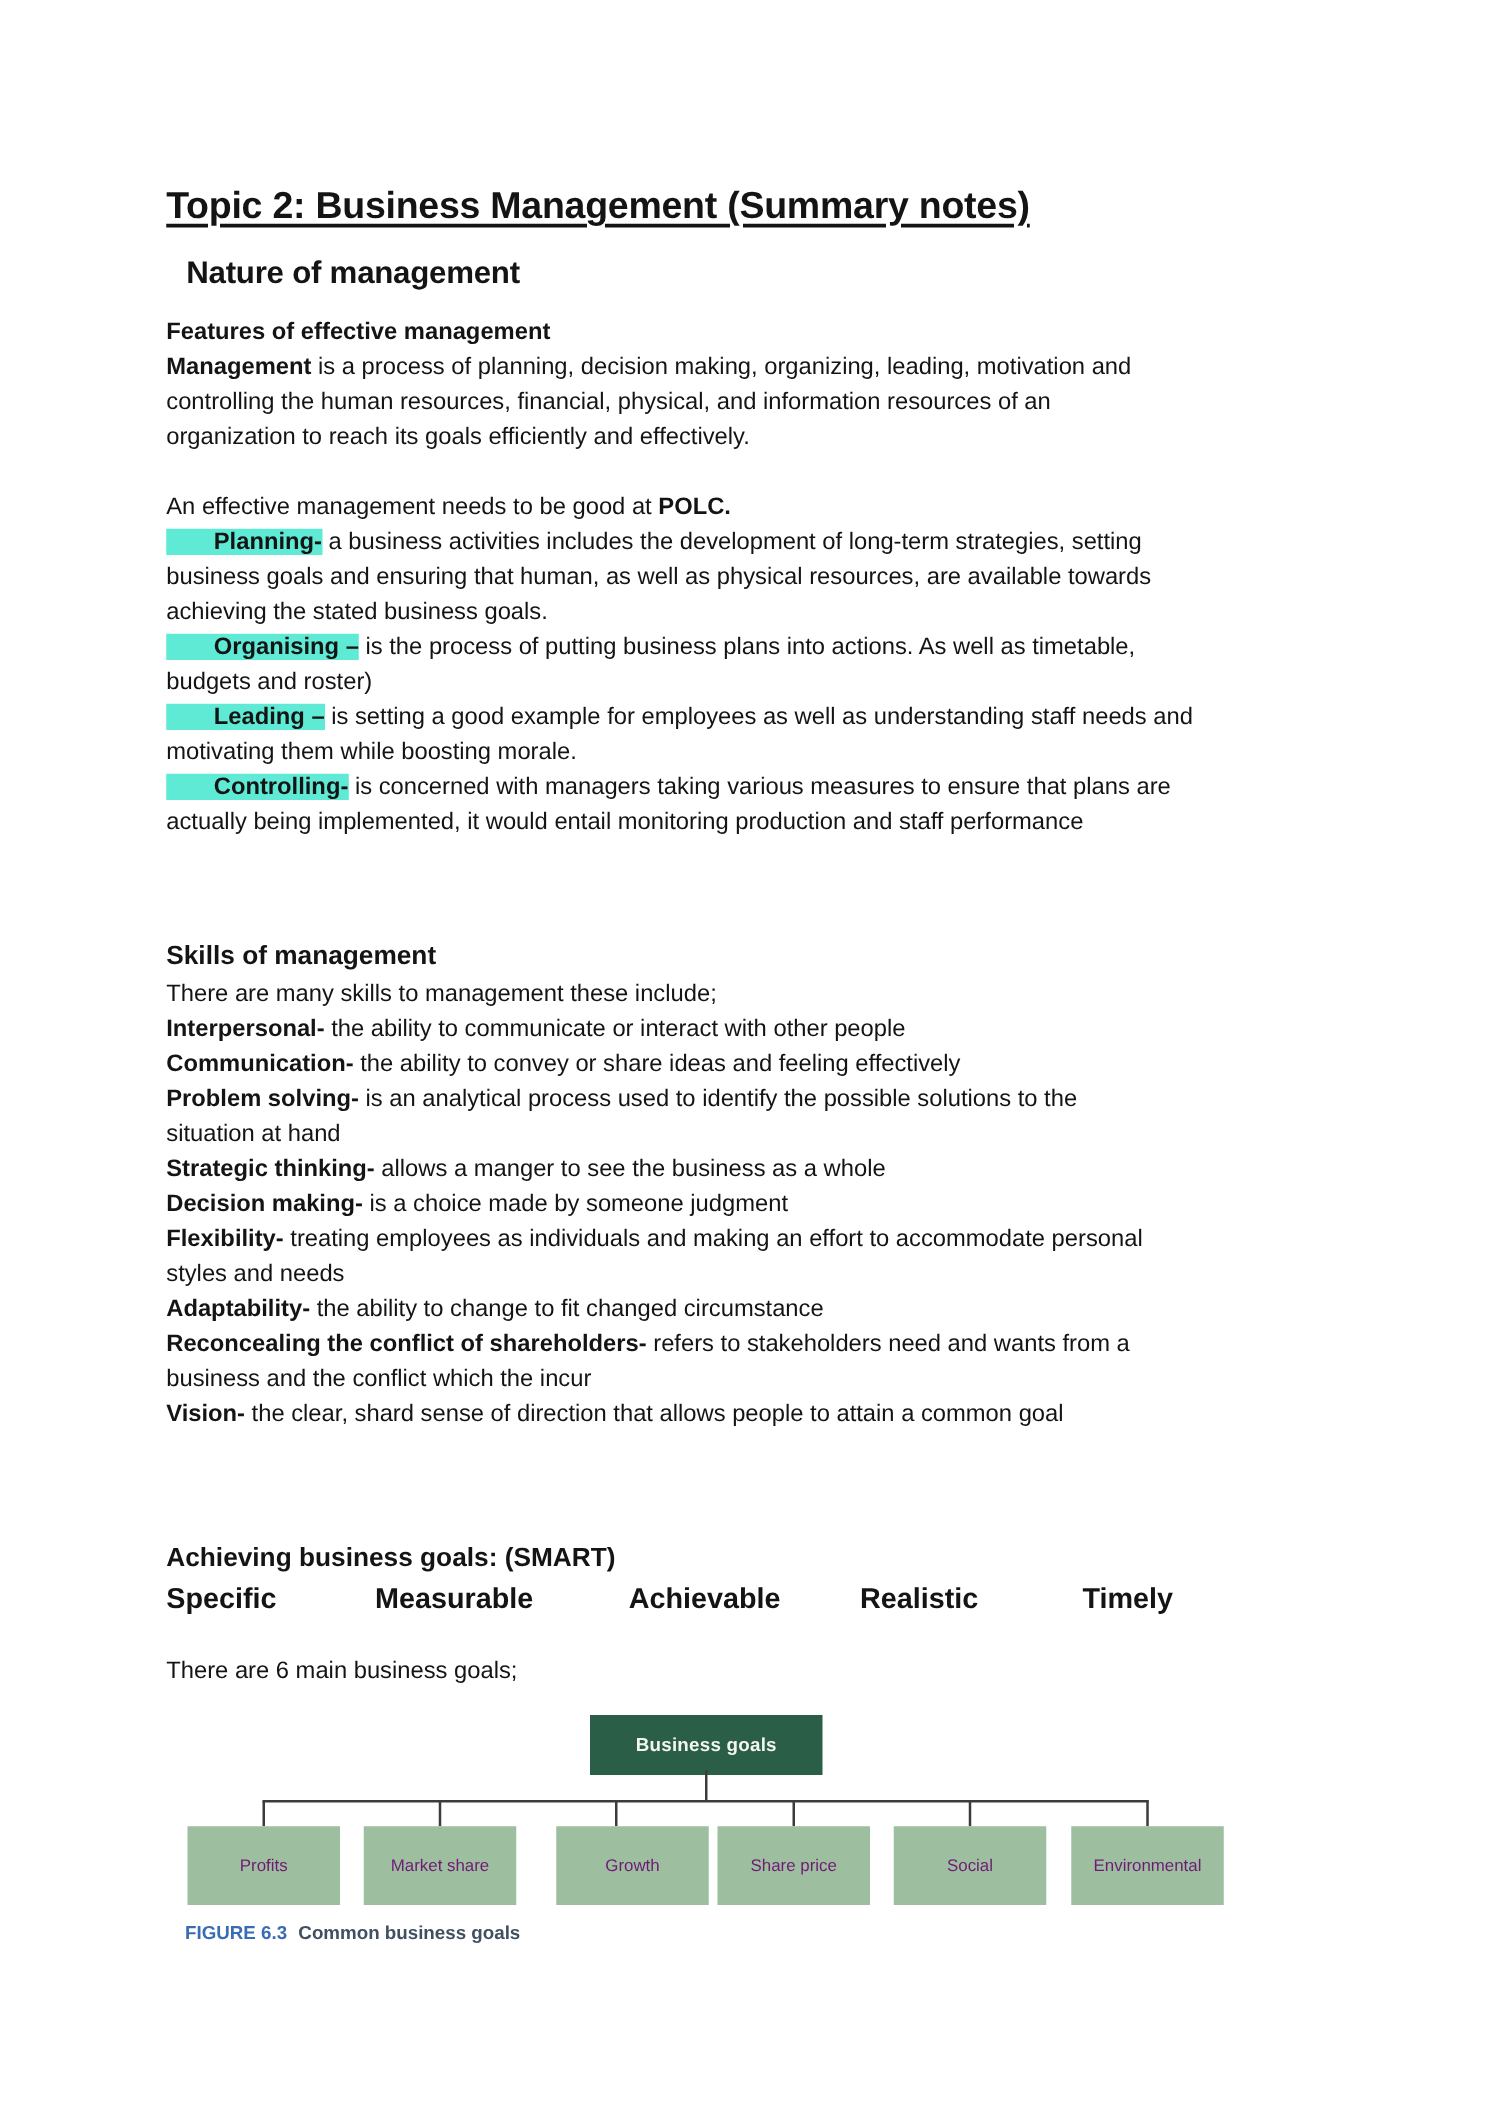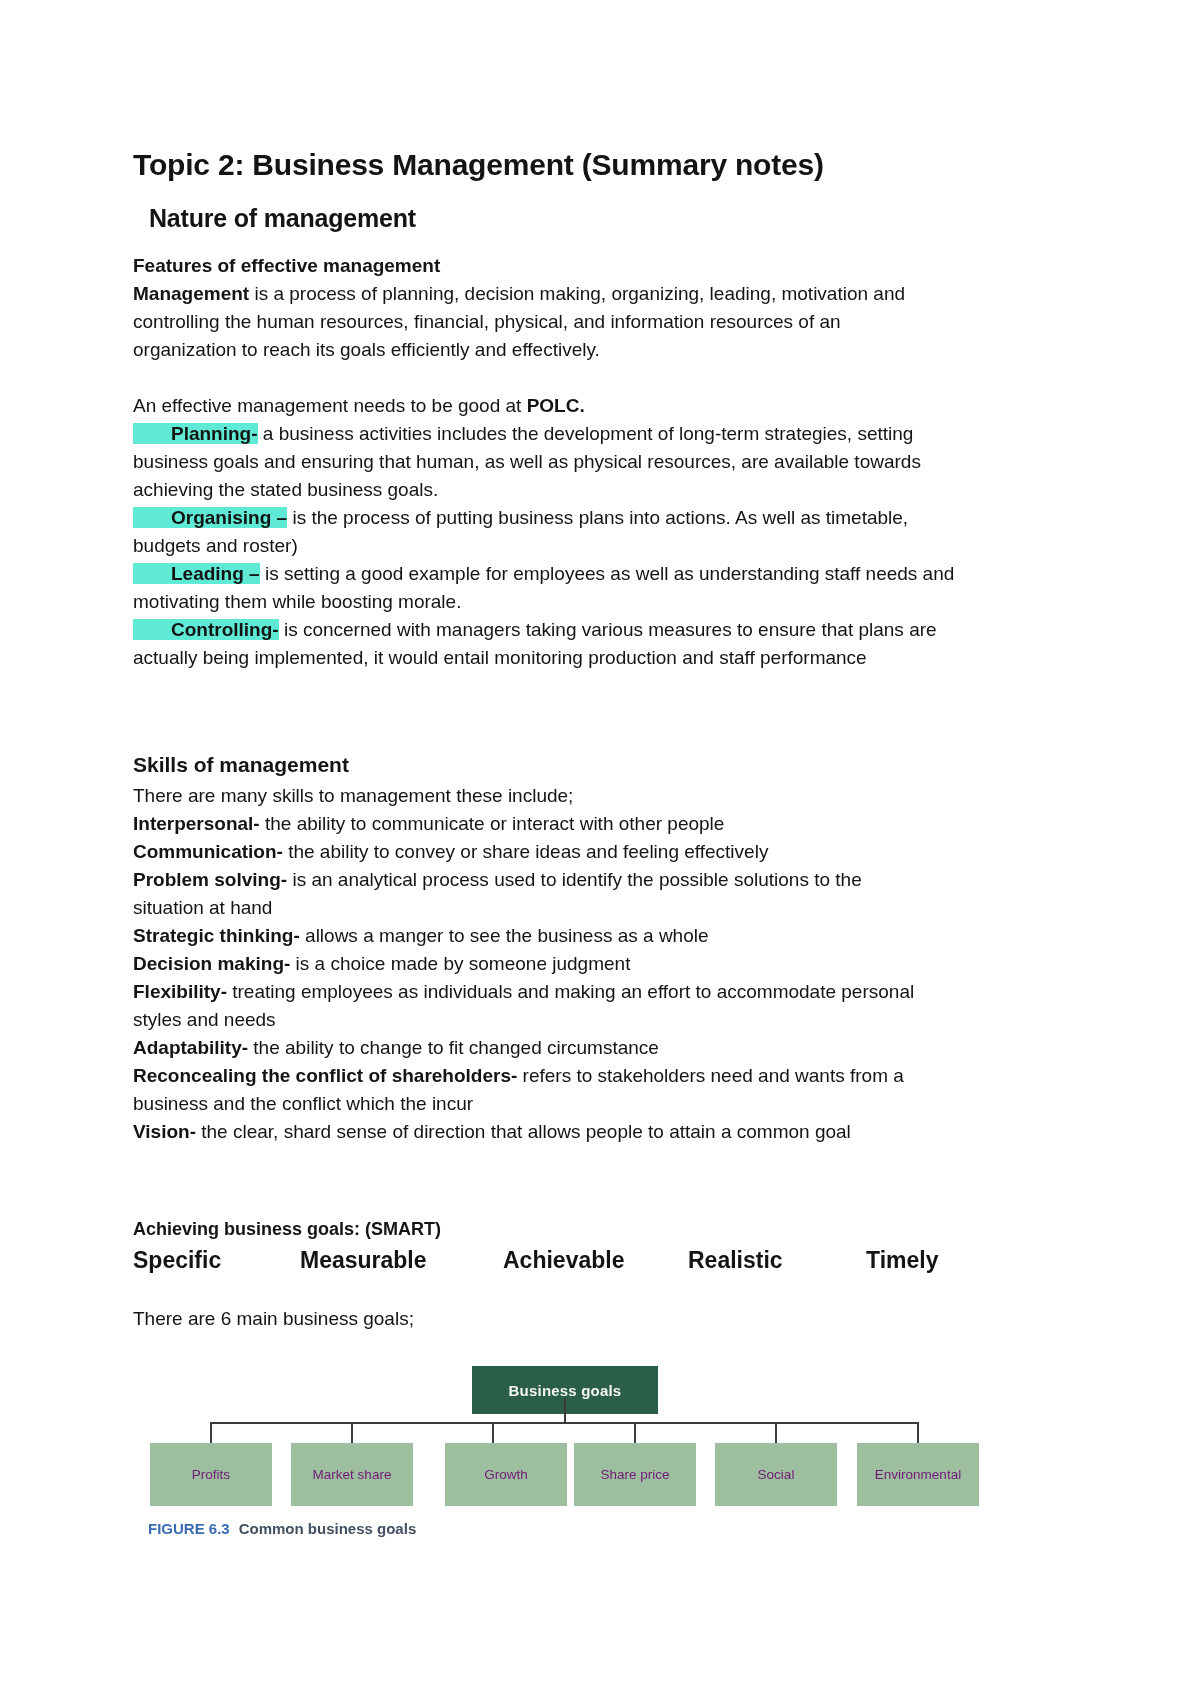--- a/index.html
+++ b/index.html
@@ -4,39 +4,39 @@
 <style>
   html,body{margin:0;padding:0;}
   body{
     width:1200px;height:1698px;background:#ffffff;
     font-family:"Liberation Sans",sans-serif;color:#141414;
     overflow:hidden;
   }
   .page{padding:146px 90px 0 133px;}
   .title{
     font-size:30px;line-height:38px;font-weight:bold;margin:0 0 12px 0;
-    text-decoration-thickness:2.5px;text-underline-offset:5px;
+    text-decoration:underline;text-decoration-thickness:2.5px;text-underline-offset:5px;
     letter-spacing:-.2px;
   }
   .h-nature{font-size:25px;line-height:36px;font-weight:bold;margin:16px;letter-spacing:-.2px;}
   .line{font-size:19px;line-height:28px;margin:0;white-space:pre-line;max-width:1000px;}
   .b{font-weight:bold;}
   .hl{background:#5eead4;font-weight:bold;padding-left:38px;}
   .spacer28{height:28px;}
   .h-skills{font-size:21px;line-height:30px;font-weight:bold;margin:78px 0 2px 0;}
-  .h-smart{font-size:18px;line-height:30px;font-weight:bold;margin:68px 0 2px 0;}
+  .h-smart{font-size:21px;line-height:30px;font-weight:bold;margin:86px 0 2px 0;}
   .smart-row{font-size:23px;line-height:28px;font-weight:bold;margin:0;}
   .smart-row .w0{display:inline-block;width:167px;}
   .smart-row .w1{display:inline-block;width:203px;}
   .smart-row .w2{display:inline-block;width:185px;}
   .smart-row .w3{display:inline-block;width:178px;}
   .goals-line{margin-top:31px;}
   .diagram{position:relative;width:880px;height:156px;margin-top:17px;}
   .root-box{
-    position:absolute;left:339px;top:16px;width:186px;height:48px;background:#2b5e47;
+    position:absolute;left:339px;top:4px;width:186px;height:48px;background:#2b5e47;
     color:#f4f6f1;display:flex;align-items:center;justify-content:center;
     font-weight:bold;font-size:15px;letter-spacing:.2px;
   }
   .vline{position:absolute;width:2px;background:#3c3c3c;}
   .root-vline{left:431px;top:48px;height:25px;}
   .hline{position:absolute;height:2px;background:#3c3c3c;left:77px;top:72px;width:709px;}
   .stub{top:73px;height:20px;}
   .child{
     position:absolute;top:93px;width:122px;height:63px;background:#9dbfa0;
     color:#701a75;display:flex;align-items:center;justify-content:center;

